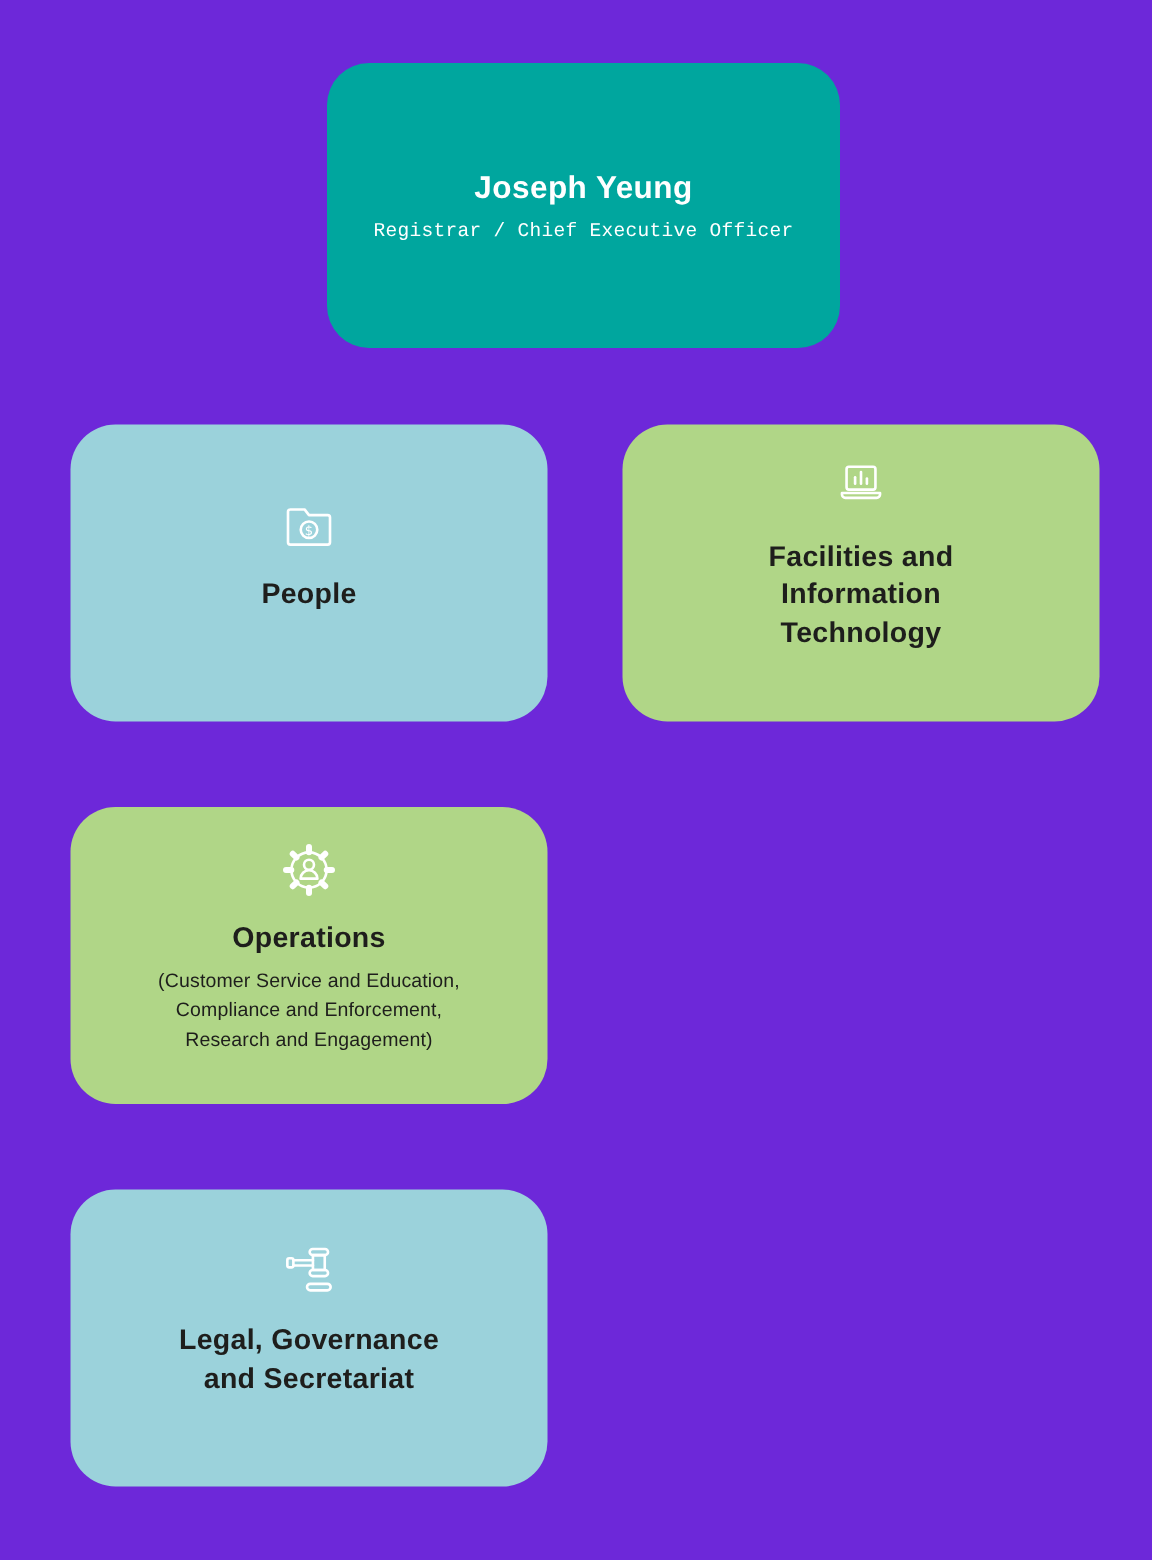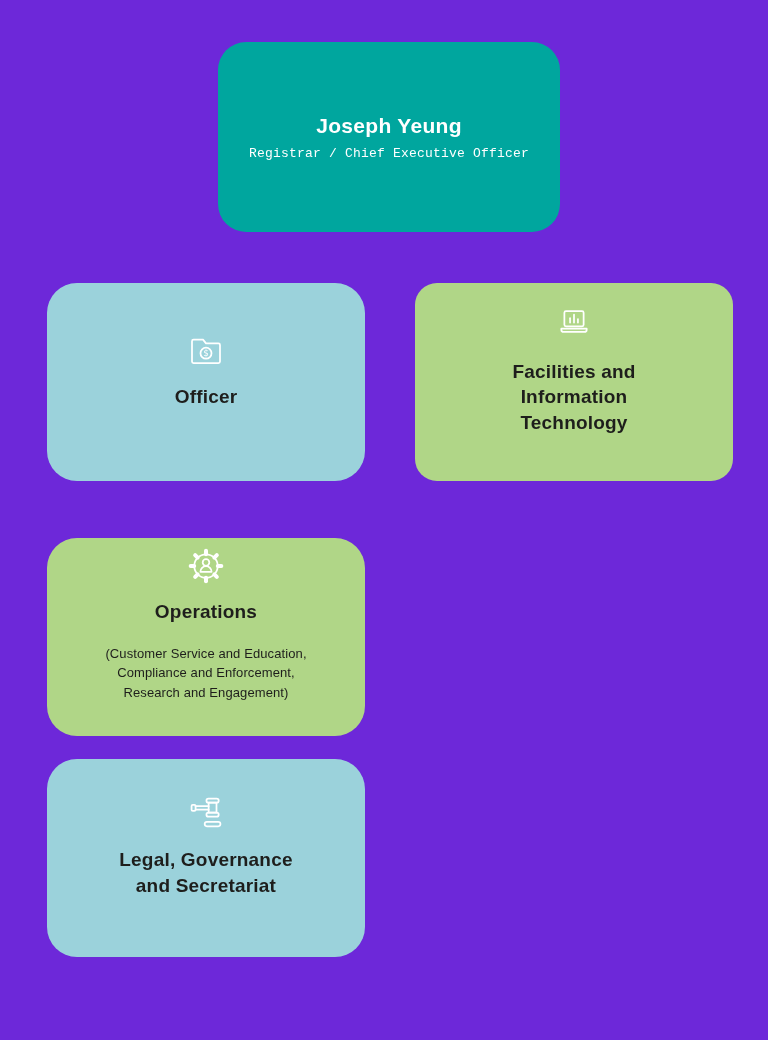--- a/index.html
+++ b/index.html
@@ -22,48 +22,48 @@
   .head-title{font-size:13px;margin-top:8px;letter-spacing:.2px;font-family:Liberation Mono, monospace;}
 
   .card{
     position:absolute;width:318px;height:198px;border-radius:30px;
     box-sizing:border-box;padding:10px 18px 34px 18px;
     display:flex;flex-direction:column;align-items:center;justify-content:center;
     text-align:center;color:var(--ink);
   }
   .card-blue{background:var(--blue);}
   .card-green{background:var(--green);}
-  .c1{left:47px;} .c2{left:415px;border-radius:22px;}
-  .r1{top:283px;} .r2{top:538px;justify-content:flex-end;} .r3{top:759px;}
+  .c1{left:47px;} .c2{left:415px;}
+  .r1{top:283px;} .r2{top:538px;justify-content:flex-end;} .r3{top:793px;}
 
   .icon{height:42px;margin-bottom:12px;display:flex;align-items:center;justify-content:center;}
   .icon svg{width:42px;height:42px;display:block;}
 
   .card-label{font-size:19px;font-weight:bold;line-height:1.35;letter-spacing:.2px;white-space:pre-line;}
-  .card-sublabel{font-size:13px;line-height:1.5;margin-top:19px;white-space:pre-line;letter-spacing:.1px;}
+  .card-sublabel{font-size:13px;line-height:1.5;margin-top:5px;white-space:pre-line;letter-spacing:.1px;}
 </style>
 </head>
 <body>
 
 <div id="canvas">
 
   <div class="head-card">
     <div class="head-name">Joseph Yeung</div>
     <div class="head-title">Registrar / Chief Executive Officer</div>
   </div>
 
   <div class="card card-blue r1 c1">
     <div class="icon">
       <svg viewBox="0 0 48 48" fill="none" stroke="#ffffff" stroke-width="2" stroke-linecap="round" stroke-linejoin="round">
         <path d="M8 36 V12.8 a1.8 1.8 0 0 1 1.8 -1.8 h10.8 l3.4 4.3 h14.2 a1.8 1.8 0 0 1 1.8 1.8 V36 a1.8 1.8 0 0 1 -1.8 1.8 H9.8 A1.8 1.8 0 0 1 8 36 z"></path>
         <circle cx="24" cy="26.5" r="6.3"></circle>
         <text x="24" y="30.2" text-anchor="middle" font-size="10" fill="#ffffff" stroke="none" font-family="DejaVu Sans, sans-serif">$</text>
       </svg>
     </div>
-    <div class="card-label">Officer</div>
+    <div class="card-label">People</div>
   </div>
 
   <div class="card card-green r1 c2">
     <div class="icon">
       <svg viewBox="0 0 48 48" fill="none" stroke="#ffffff" stroke-width="2" stroke-linecap="round" stroke-linejoin="round">
         <rect x="13" y="7" width="22" height="17.5" rx="1.8"></rect>
         <path d="M19.5 20 v-5"></path>
         <path d="M24 20 v-9"></path>
         <path d="M28.5 20 v-4"></path>
         <path d="M9.5 27 h29 v1.2 a2.6 2.6 0 0 1 -2.6 2.6 H12.1 a2.6 2.6 0 0 1 -2.6 -2.6 z"></path>

